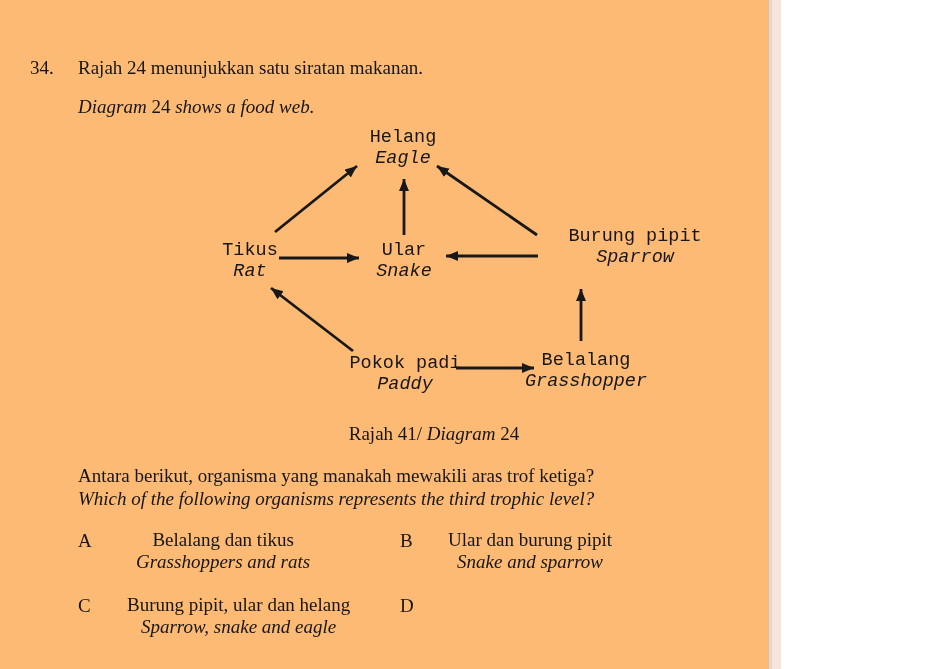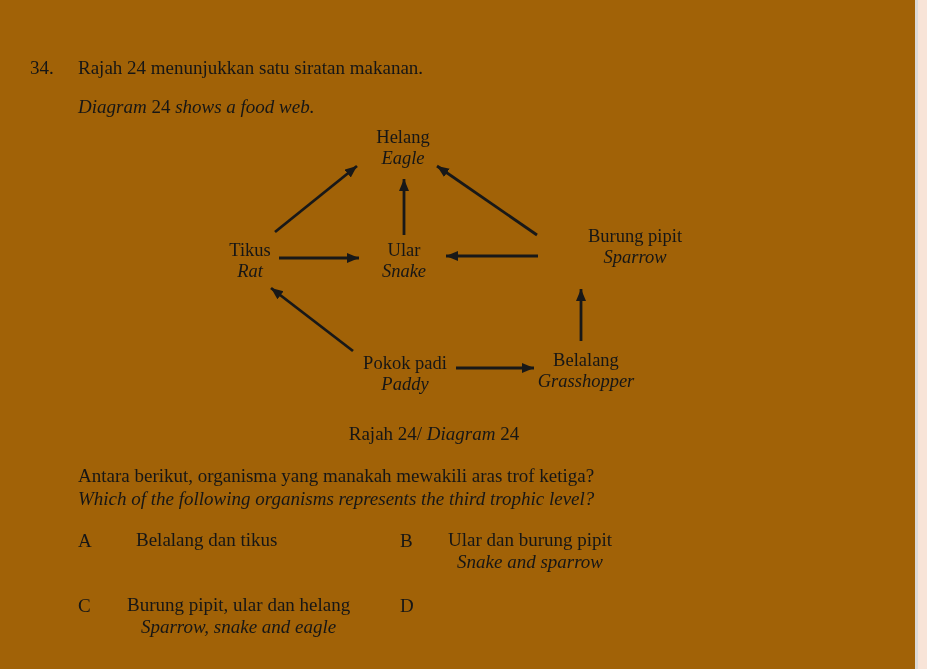--- a/index.html
+++ b/index.html
@@ -1,21 +1,21 @@
 <!DOCTYPE html>
 <html><head>
 <meta charset="utf-8">
 <style>
   html, body { margin: 0; padding: 0; }
   body { background: #ffffff; }
   .page {
     position: relative;
-    width: 927px;
+    width: 781px;
     height: 669px;
-    background: #a16207;
+    background: #fdba74;
     overflow: hidden;
     font-family: "Liberation Serif", serif;
     color: #161616;
     font-size: 19px;
     line-height: 23px;
   }
   .abs { position: absolute; }
   .it { font-style: italic; }
   .edge-divider {
     position: absolute;
@@ -29,20 +29,21 @@
     width: 9px; height: 669px;
     background: #f8e4d8;
   }
   .node {
     position: absolute;
     transform: translateX(-50%);
     text-align: center;
     font-size: 18.5px;
     line-height: 21px;
     white-space: nowrap;
+    font-family: Liberation Mono, monospace;
   }
   .caption {
     position: absolute;
     transform: translateX(-50%);
     white-space: nowrap;
   }
   .opt-letter { position: absolute; }
   .opt-text { position: absolute; line-height: 22px; white-space: nowrap; text-align: center; }
   svg.arrows { position: absolute; left: 210px; top: 120px; }
   svg.arrows line { stroke: #181818; stroke-width: 2.8; }
@@ -90,28 +91,29 @@
   </div>
   <div class="node" style="left:405px; top:353px;">
     <span>Pokok padi</span><br>
     <span class="it">Paddy</span>
   </div>
   <div class="node" style="left:586px; top:350px;">
     <span>Belalang</span><br>
     <span class="it">Grasshopper</span>
   </div>
 
-  <div class="caption" style="left:434px; top:422px;"><span>Rajah 24/</span> <span class="it">Diagram</span> <span>24</span></div>
+  <div class="caption" style="left:434px; top:422px;"><span>Rajah 41/</span> <span class="it">Diagram</span> <span>24</span></div>
 
   <div class="abs" style="left:78px; top:464px;">Antara berikut, organisma yang manakah mewakili aras trof ketiga?</div>
   <div class="abs it" style="left:78px; top:487px;">Which of the following organisms represents the third trophic level?</div>
 
   <div class="opt-letter" style="left:78px; top:529px;">A</div>
   <div class="opt-text" style="left:136px; top:529px;">
     <span>Belalang dan tikus</span><br>
+    <span class="it">Grasshoppers and rats</span>
   </div>
 
   <div class="opt-letter" style="left:400px; top:529px;">B</div>
   <div class="opt-text" style="left:448px; top:529px;">
     <span>Ular dan burung pipit</span><br>
     <span class="it">Snake and sparrow</span>
   </div>
 
   <div class="opt-letter" style="left:78px; top:594px;">C</div>
   <div class="opt-text" style="left:127px; top:594px;">

